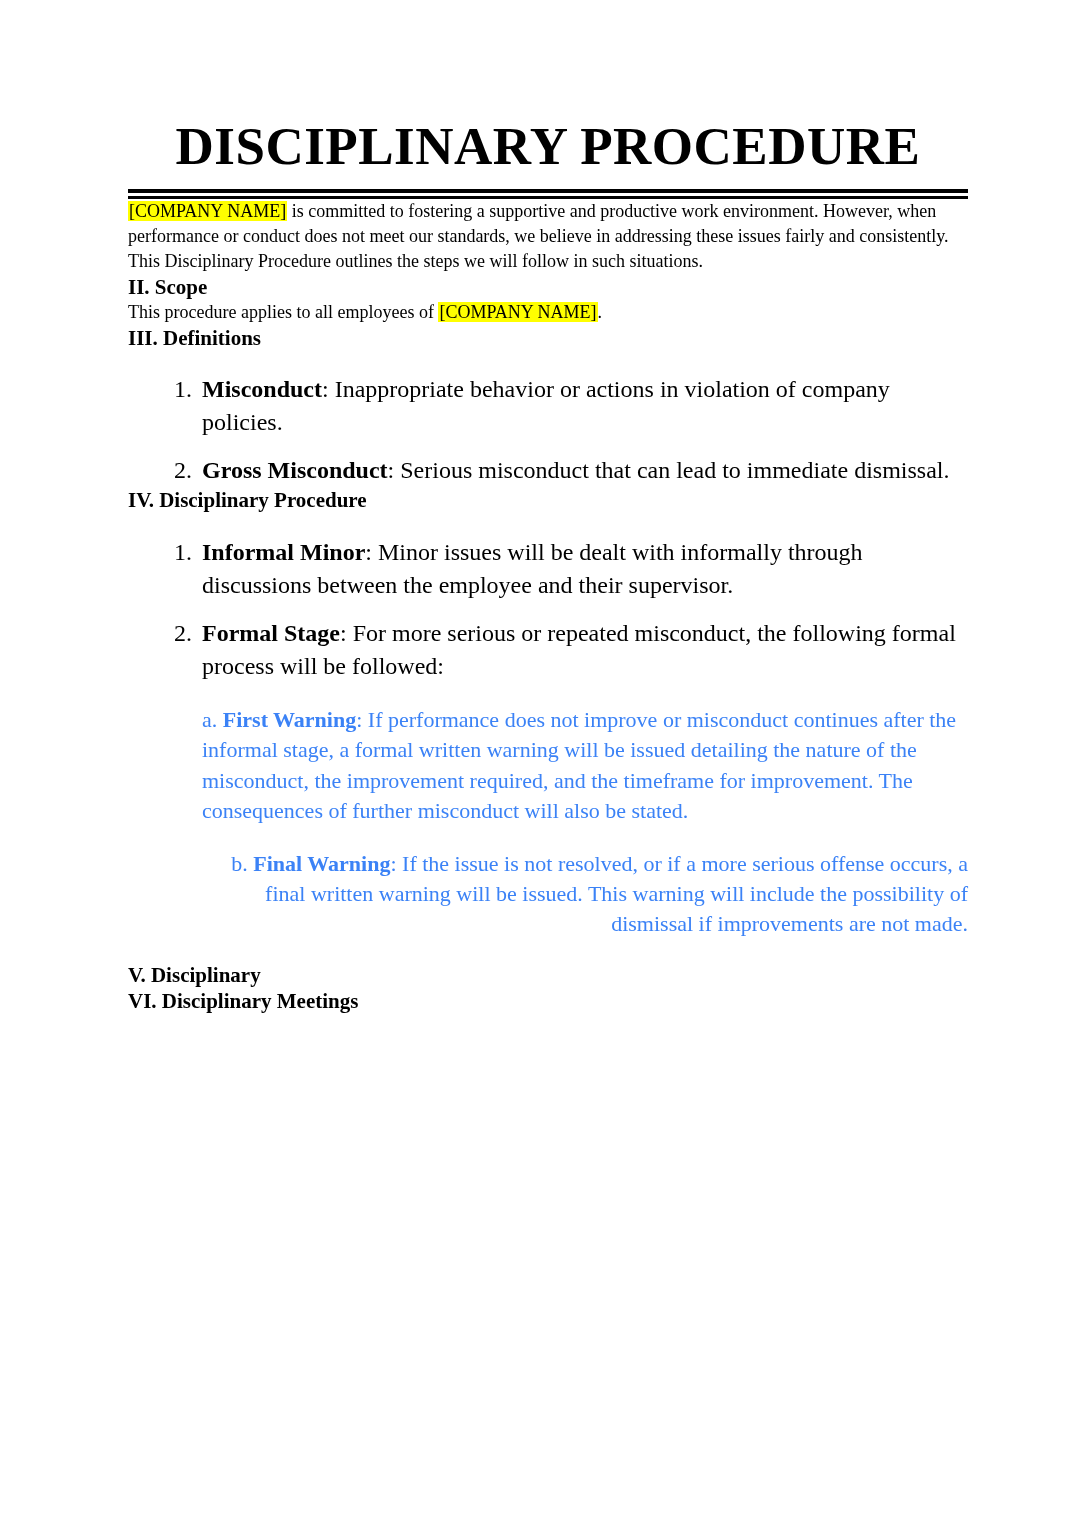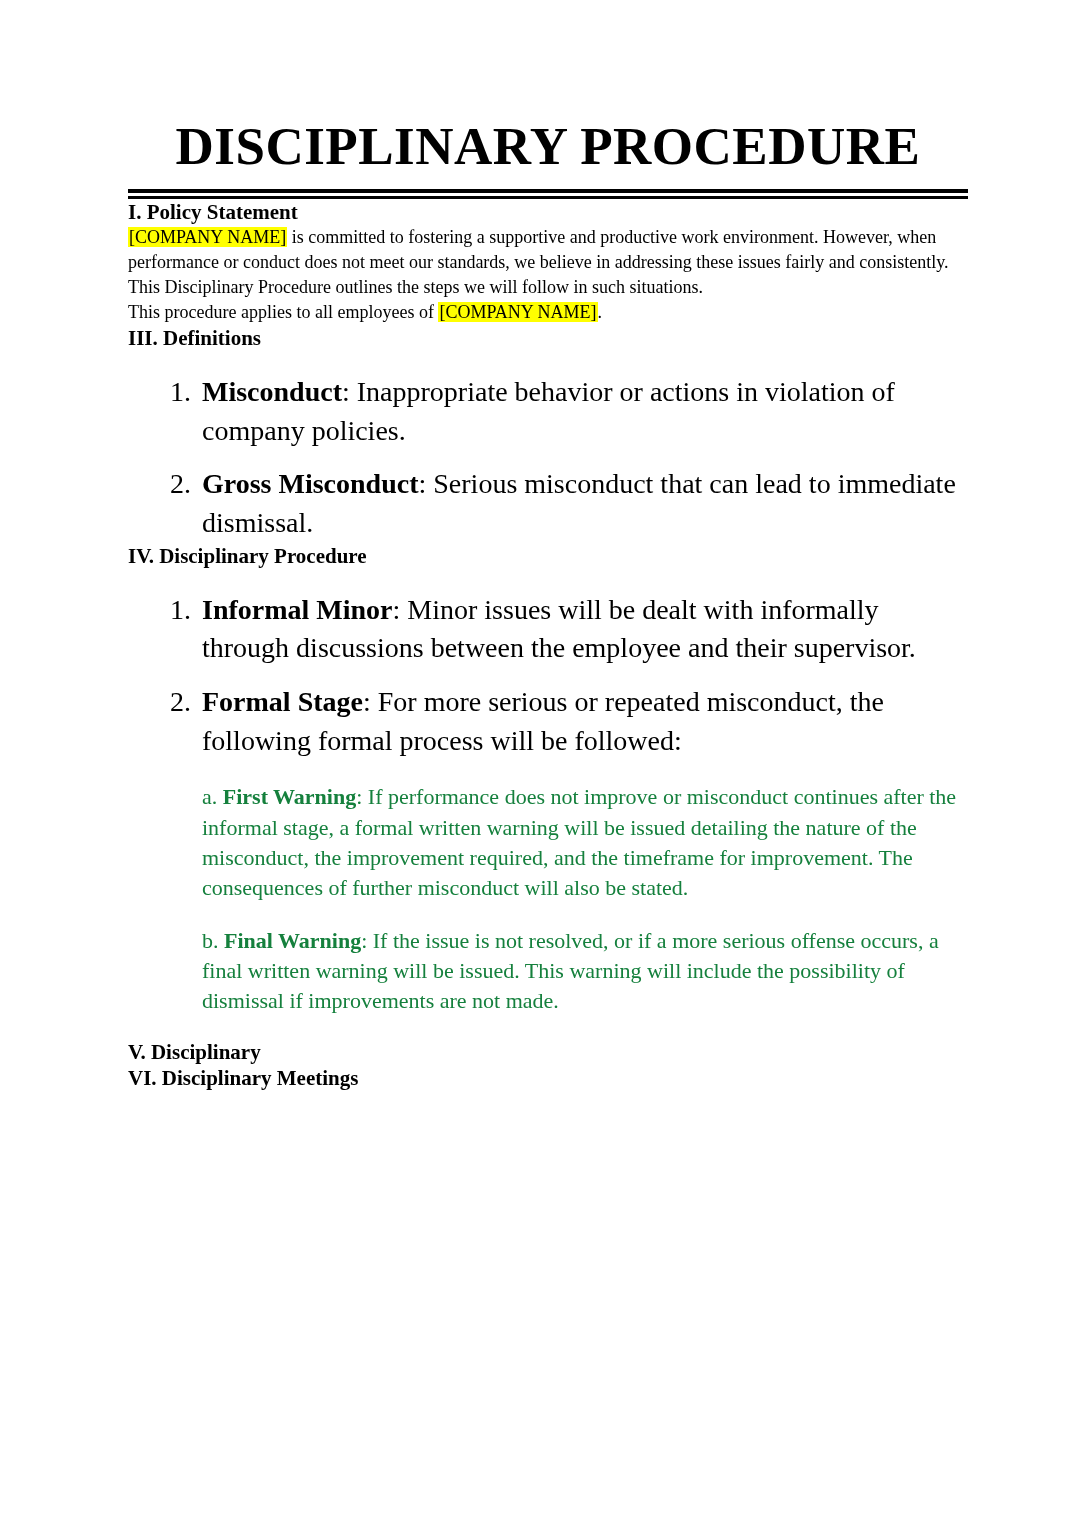--- a/index.html
+++ b/index.html
@@ -91,21 +91,21 @@
   }
 
   .para-gap { margin-top: 24px; }
 
   
   ol.num-list {
     margin: 22px 0 0 0;
     padding: 0 0 0 70px;
     list-style-type: decimal;
     font-family: "Liberation Serif", "DejaVu Serif", serif;
-    font-size: 28px;
+    font-size: 24px;
     line-height: 1.38;
     color: #000000;
   }
 
   ol.num-list > li {
     margin: 0;
     padding: 0 0 0 4px;
   }
 
   ol.num-list > li + li {
@@ -116,25 +116,26 @@
     font-weight: bold;
   }
 
   
   .sub-block {
     margin-top: 22px;
     margin-left: 74px;
     font-family: "Liberation Serif", "DejaVu Serif", serif;
     font-size: 22px;
     line-height: 1.38;
-    color: #15803d;
+    color: #3b82f6;
   }
 
   .sub-block + .sub-block {
     margin-top: 22px;
+    text-align: right;
   }
 
   
   .hl {
     background-color: #ffff00;
     padding: 0 1px;
   }
 </style>
 </head>
 <body>
@@ -143,24 +144,24 @@
   <div id="content">
 
     <h1 class="doc-title">DISCIPLINARY PROCEDURE</h1>
 
     <div class="title-rule">
       <div class="rule-thick"></div>
       <div class="rule-gap"></div>
       <div class="rule-thin"></div>
     </div>
 
-    <h2 class="section-heading sec-1">I. Policy Statement</h2>
 
     <p class="body-text para-gap"><span class="hl">[COMPANY NAME]</span><span> is committed to fostering a supportive and productive work environment. However, when performance or conduct does not meet our standards, we believe in addressing these issues fairly and consistently. This Disciplinary Procedure outlines the steps we will follow in such situations.</span></p>
 
+    <h2 class="section-heading sec-2">II. Scope</h2>
 
     <p class="body-text para-gap"><span>This procedure applies to all employees of </span><span class="hl">[COMPANY NAME]</span><span>.</span></p>
 
     <h2 class="section-heading sec-3">III. Definitions</h2>
 
     <ol class="num-list">
       <li><span class="lead-term">Misconduct</span><span>: Inappropriate behavior or actions in violation of company policies.</span></li>
       <li><span class="lead-term">Gross Misconduct</span><span>: Serious misconduct that can lead to immediate dismissal.</span></li>
     </ol>
 

